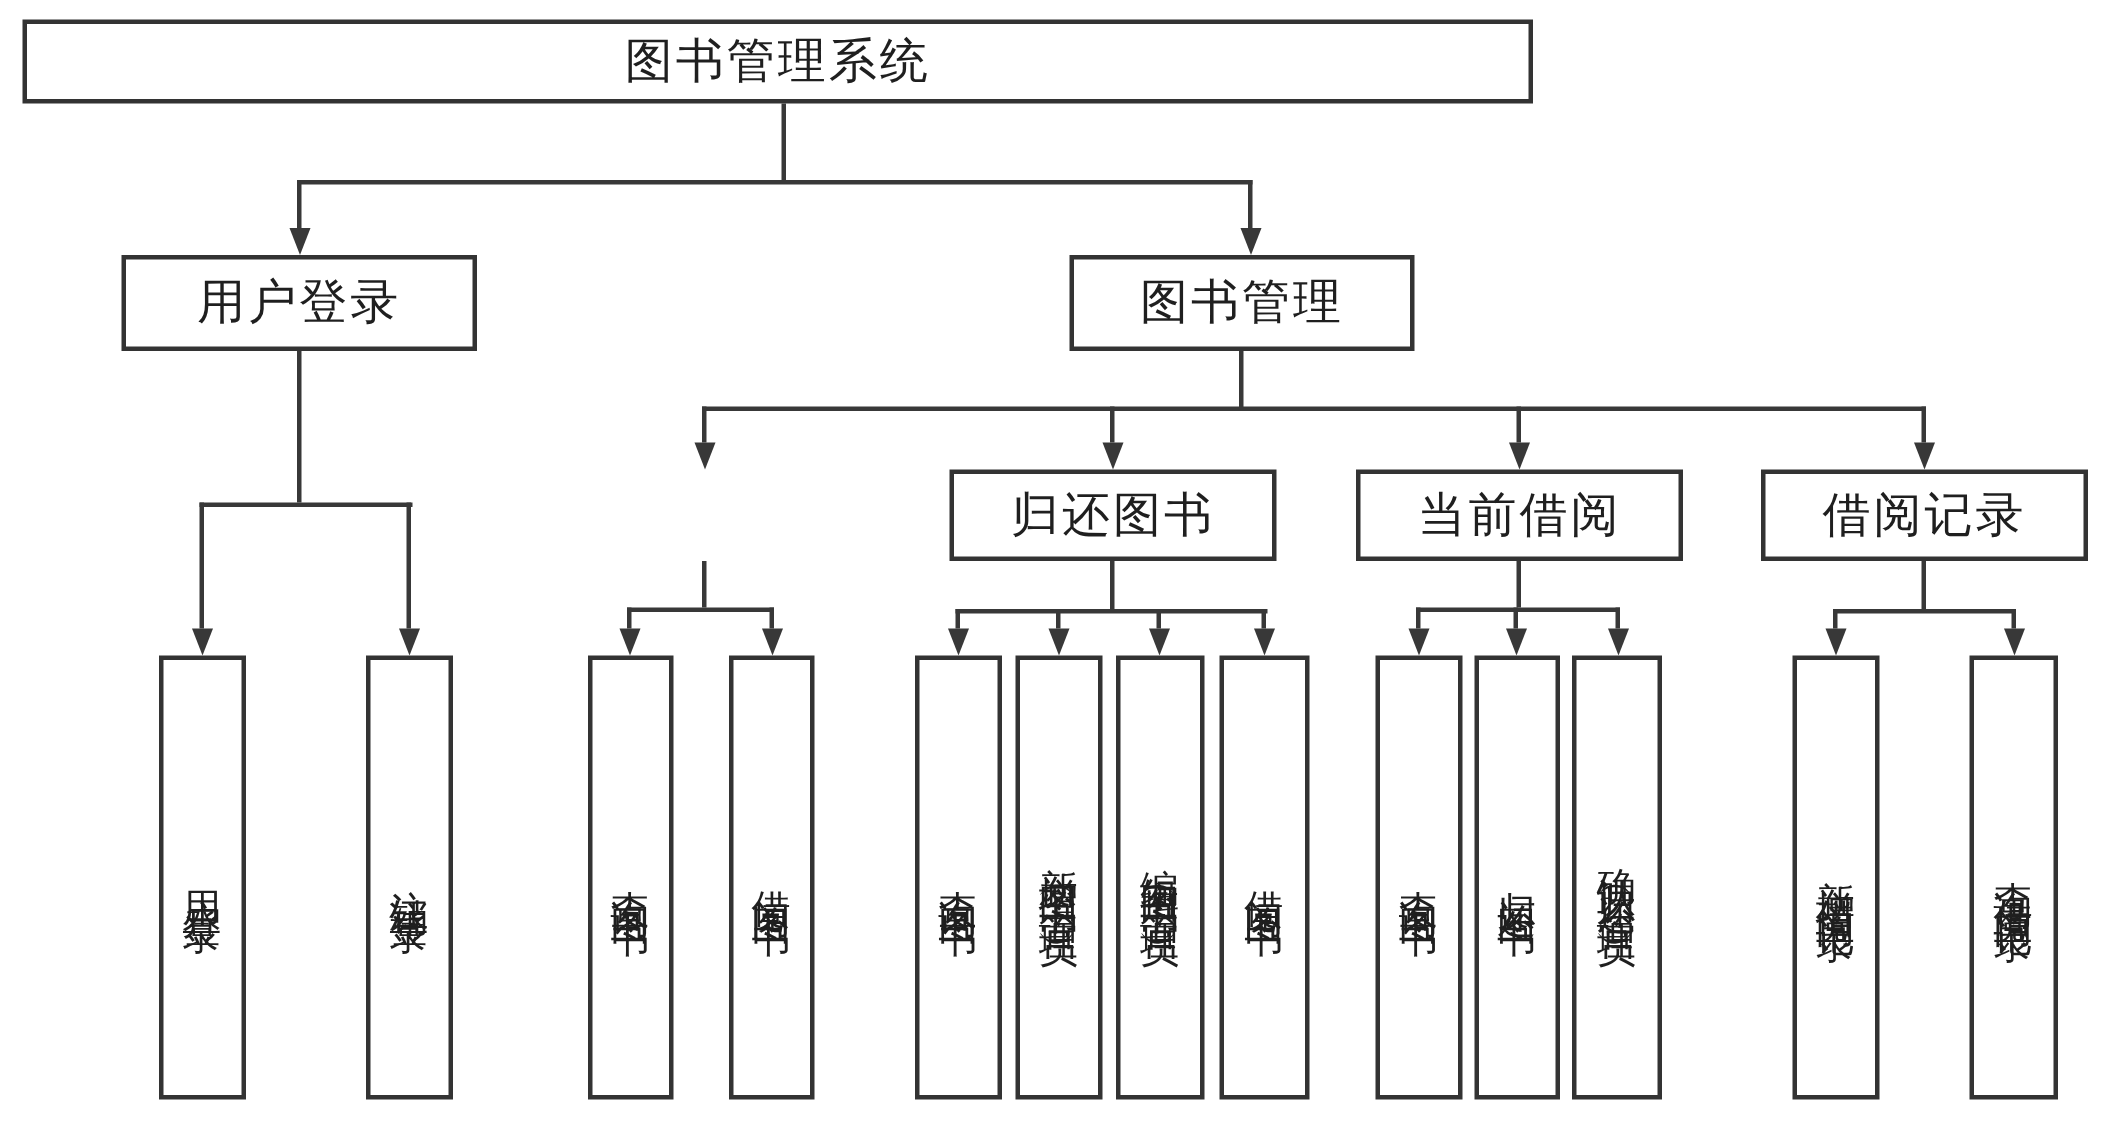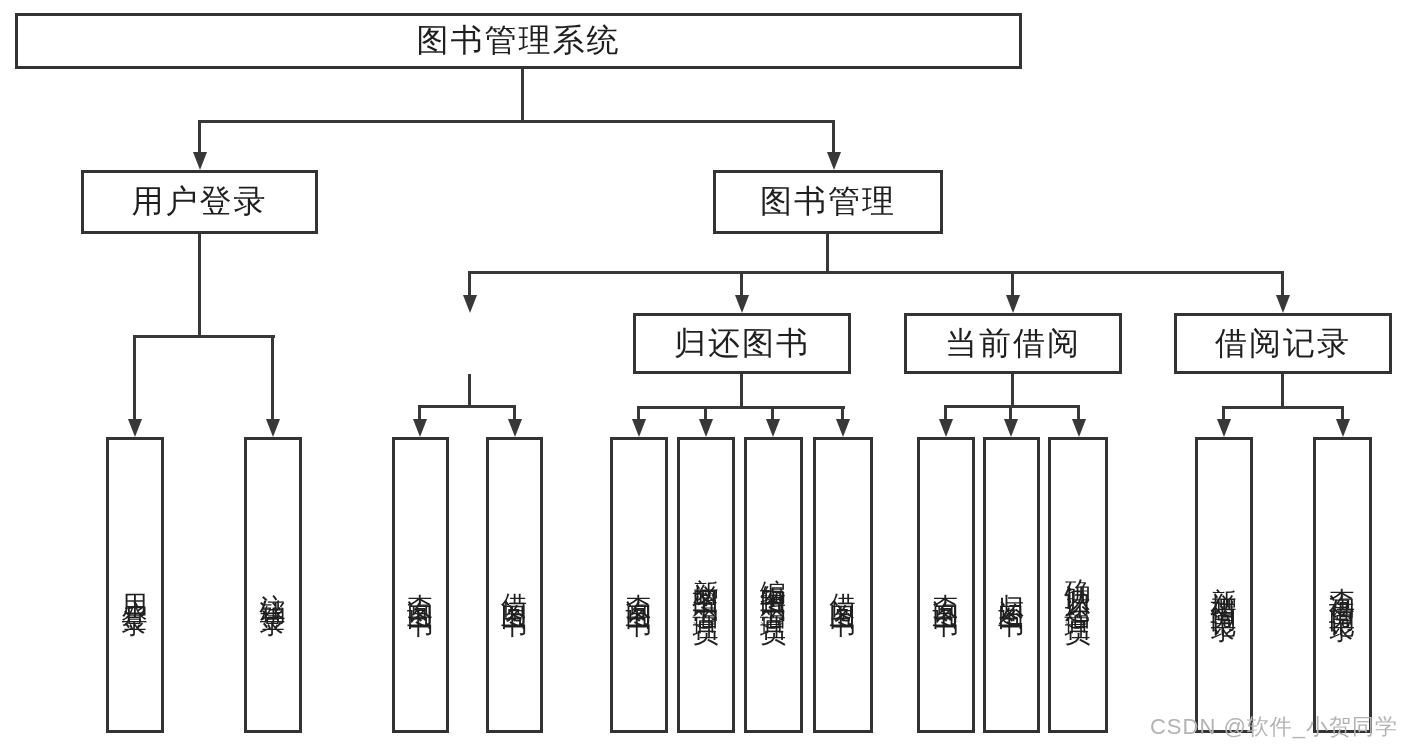--- a/index.html
+++ b/index.html
@@ -138,15 +138,14 @@
   <div class="line" style="left:1077px;top:405px;width:3px;height:14px"></div>
   <div class="arrow" style="left:1072px;top:419px"></div>
 
   <div class="line" style="left:1281px;top:374px;width:3px;height:32px"></div>
   <div class="line" style="left:1222px;top:406px;width:122px;height:3px"></div>
   <div class="line" style="left:1222px;top:406px;width:3px;height:13px"></div>
   <div class="arrow" style="left:1217px;top:419px"></div>
   <div class="line" style="left:1341px;top:406px;width:3px;height:13px"></div>
   <div class="arrow" style="left:1336px;top:419px"></div>
 
-  <div class="watermark">CSDN @软件_小贺同学</div>
 
 </div>
 
 </body></html>

